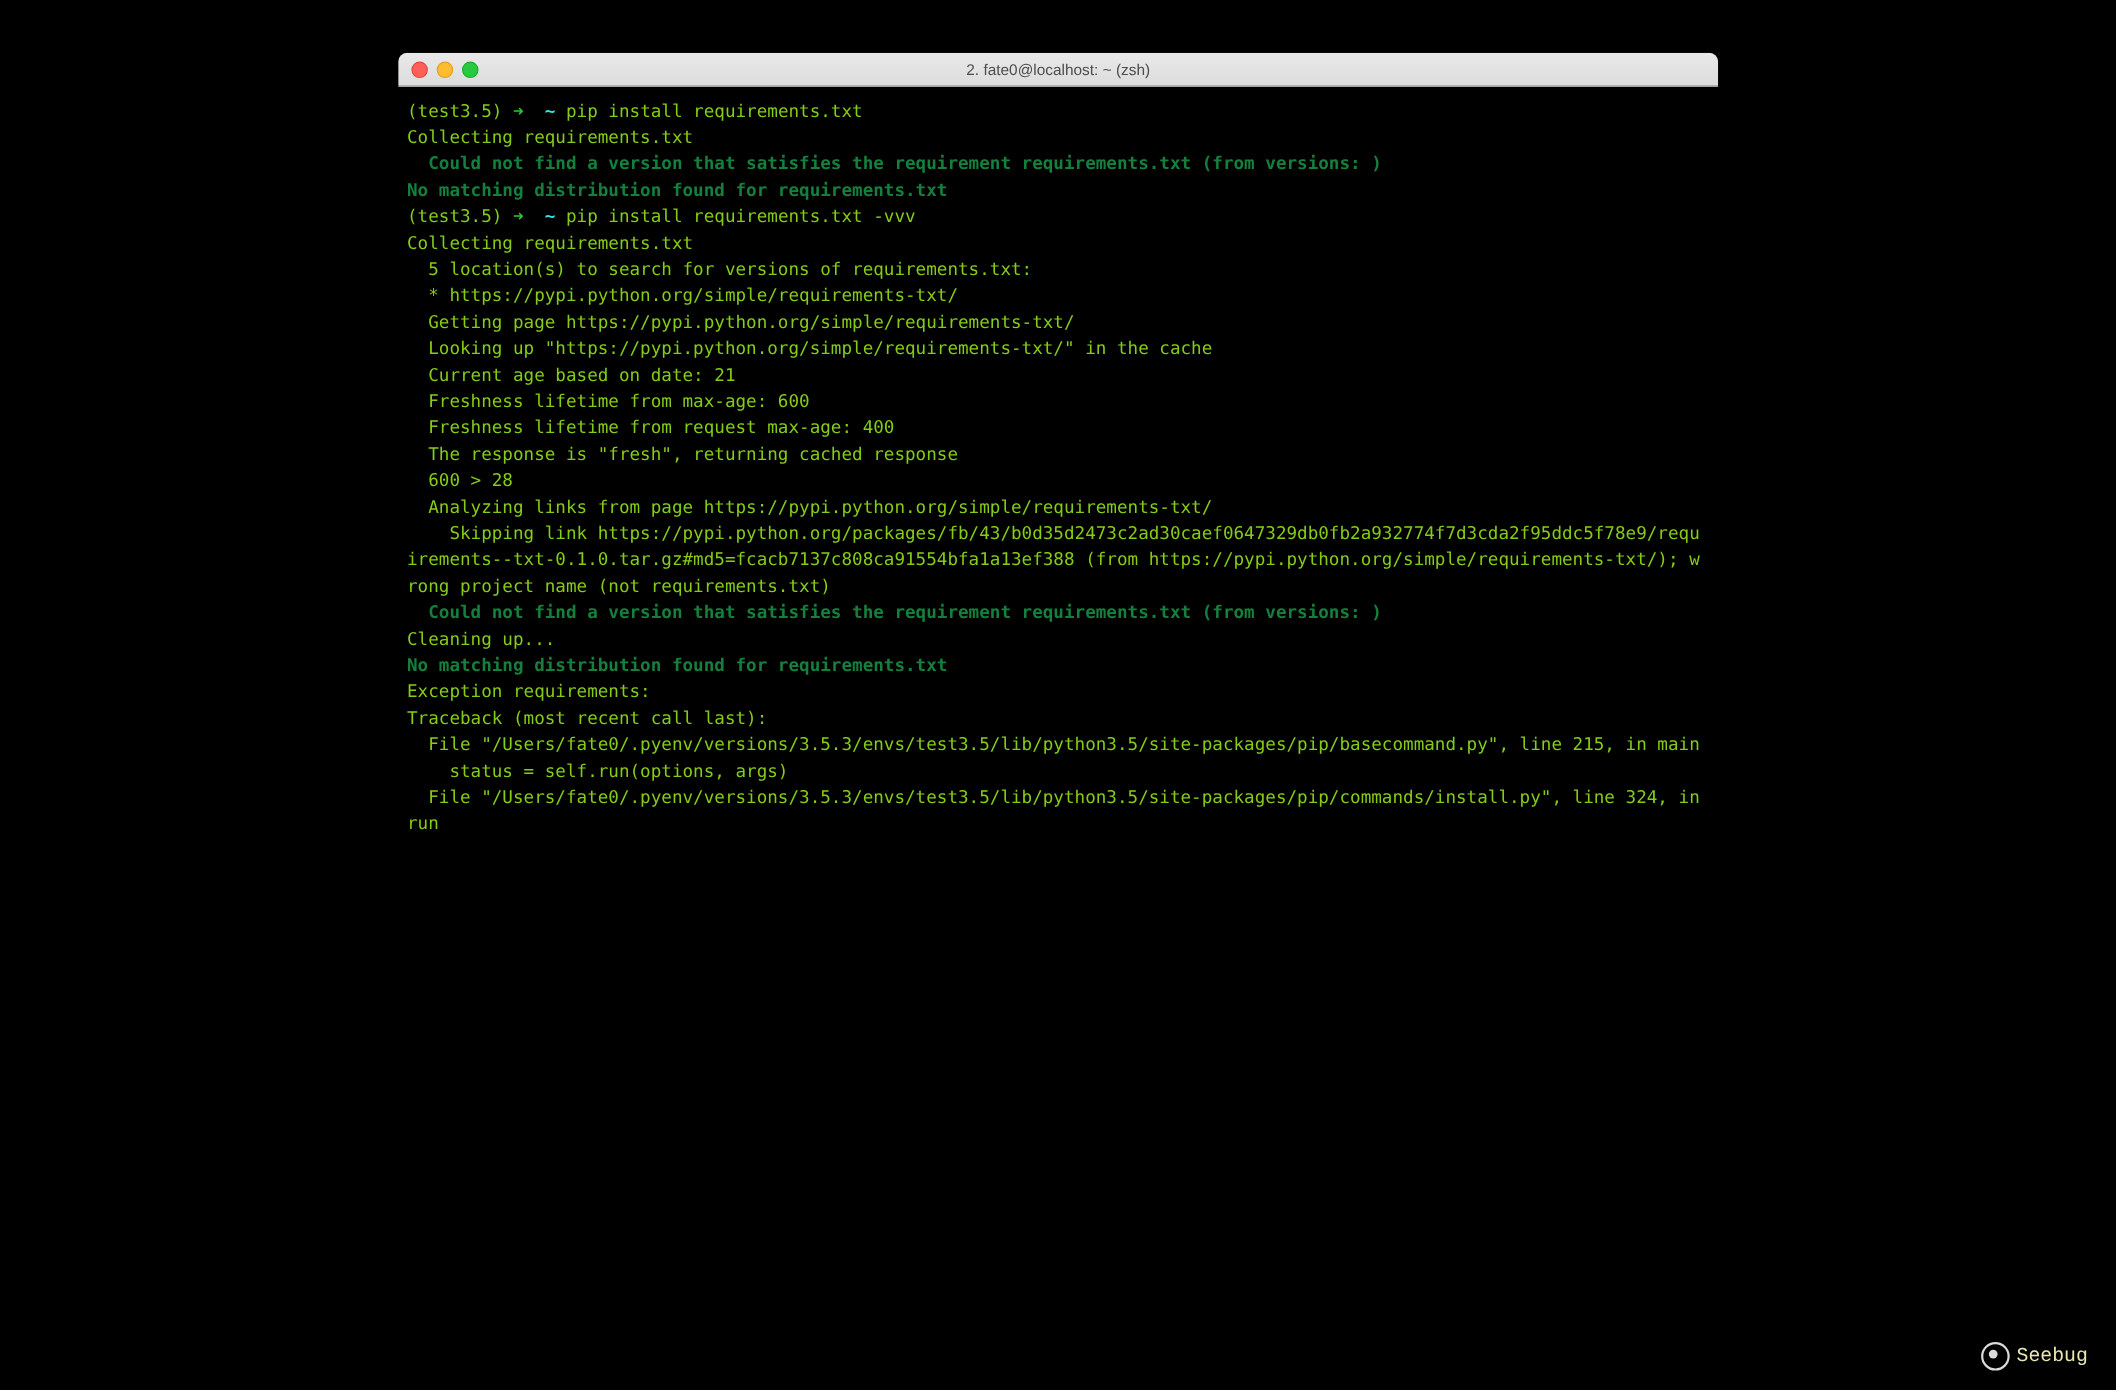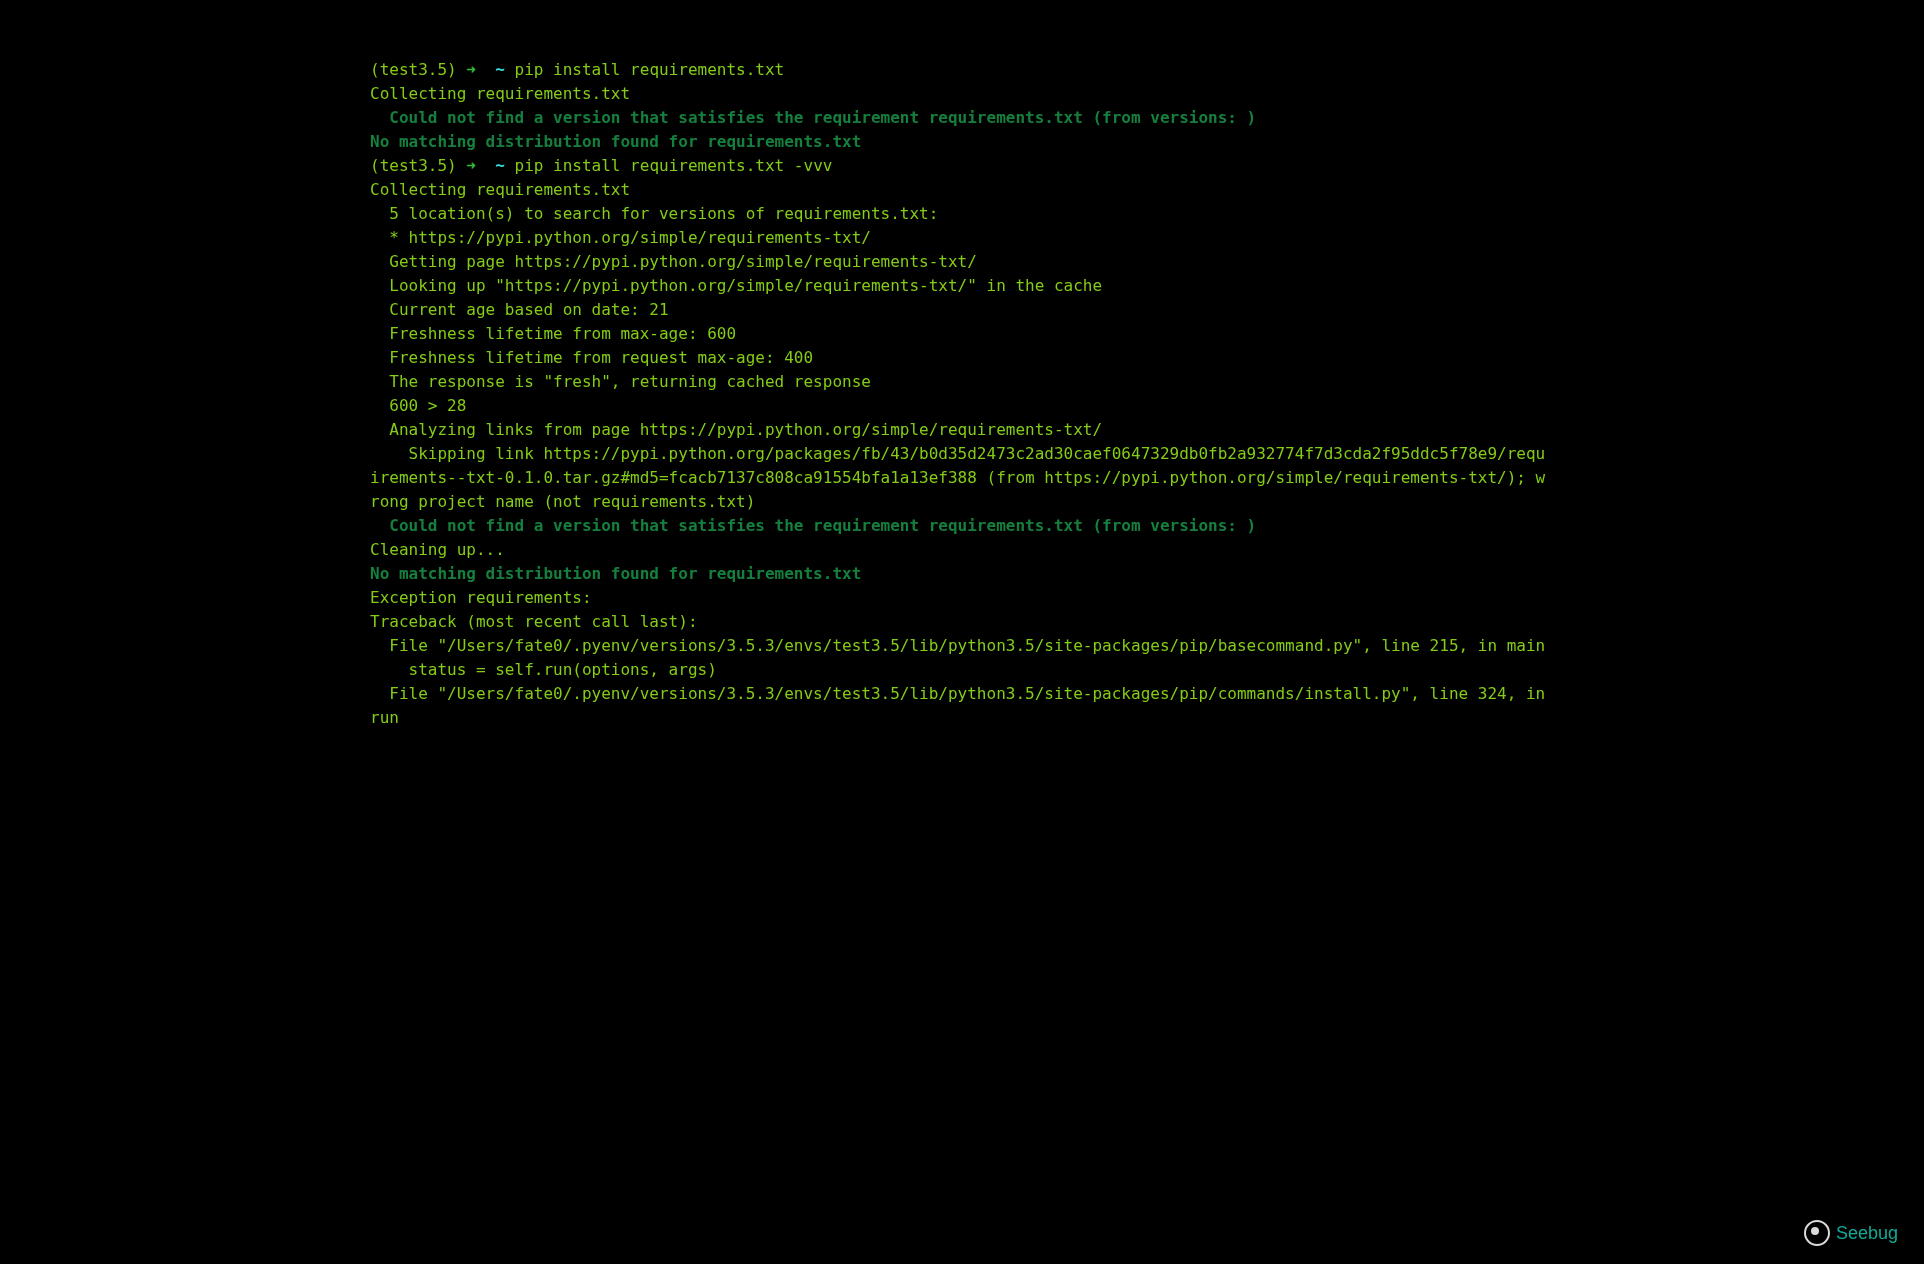--- a/index.html
+++ b/index.html
@@ -76,22 +76,22 @@
   .c-cyan  { color: #34e2e2; font-weight: bold; }
   .c-green { color: #33c133; font-weight: bold; }
   .c-redb  { color: #15803d; font-weight: bold; }
   .watermark {
     position: absolute;
     right: 26px;
     bottom: 18px;
     display: flex;
     align-items: center;
     gap: 6px;
-    color: #14b8a6;
-    font-family: Liberation Sans, sans-serif;
+    color: #fef9c3;
+    font-family: Liberation Mono, monospace;
     font-size: 18px;
     opacity: 0.92;
   }
   .watermark .bug {
     width: 22px;
     height: 22px;
     border: 2px solid #ededed;
     border-radius: 50%;
     position: relative;
   }
@@ -102,20 +102,28 @@
     width: 8px; height: 8px;
     background: #ededed;
     border-radius: 50%;
   }
 </style>
 </head>
 <body>
 
 <div class="outer">
   <div class="window">
+    <div class="titlebar">
+      <div class="traffic-lights">
+        <div class="dot red"></div>
+        <div class="dot yellow"></div>
+        <div class="dot green"></div>
+      </div>
+      <div class="title">2. fate0@localhost: ~ (zsh)</div>
+    </div>
     <div class="terminal-body"><span class="c-white">(test3.5)</span><span class="c-green"> ➜ </span><span class="c-cyan"> ~ </span><span class="c-white">pip install requirements.txt</span>
 <span class="c-white">Collecting requirements.txt</span>
 <span class="c-redb">  Could not find a version that satisfies the requirement requirements.txt (from versions: )</span>
 <span class="c-redb">No matching distribution found for requirements.txt</span>
 <span class="c-white">(test3.5)</span><span class="c-green"> ➜ </span><span class="c-cyan"> ~ </span><span class="c-white">pip install requirements.txt -vvv</span>
 <span class="c-white">Collecting requirements.txt</span>
 <span class="c-white">  5 location(s) to search for versions of requirements.txt:</span>
 <span class="c-white">  * https://pypi.python.org/simple/requirements-txt/</span>
 <span class="c-white">  Getting page https://pypi.python.org/simple/requirements-txt/</span>
 <span class="c-white">  Looking up "https://pypi.python.org/simple/requirements-txt/" in the cache</span>

